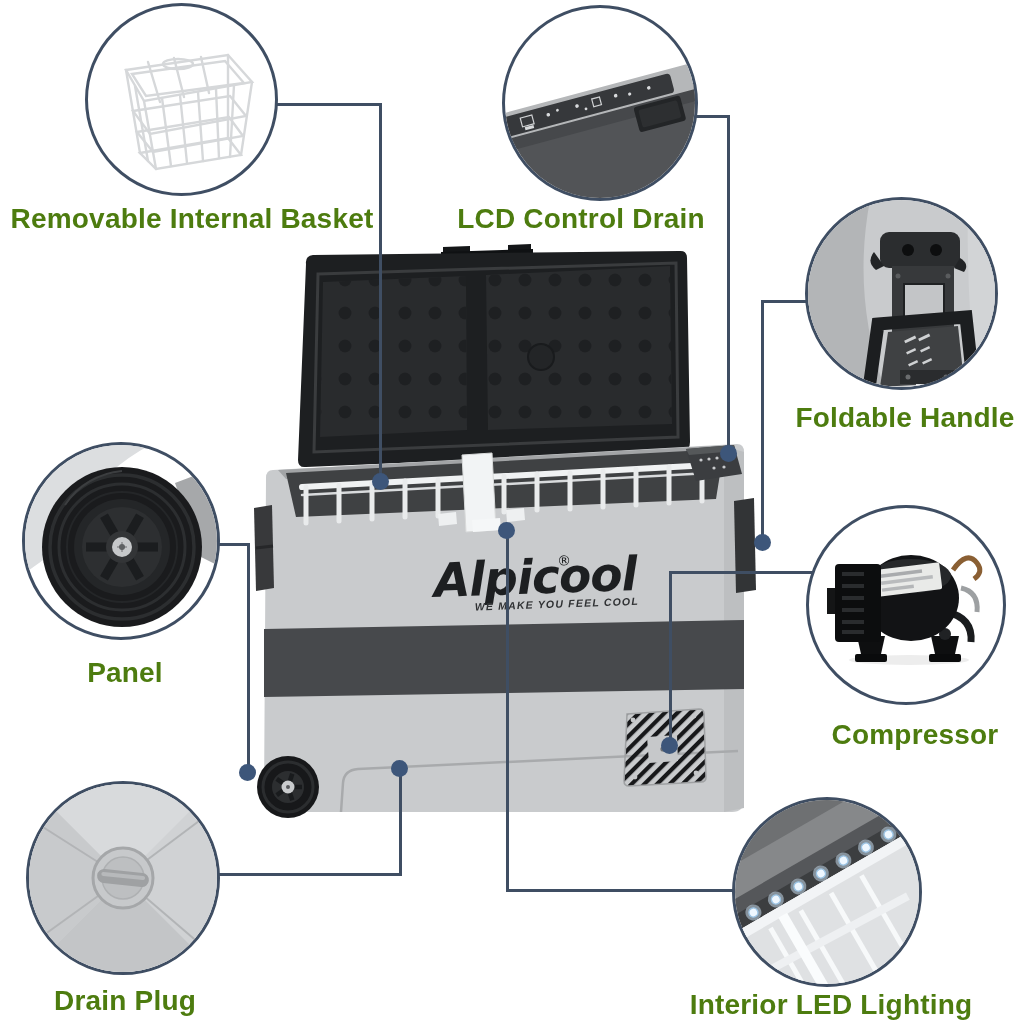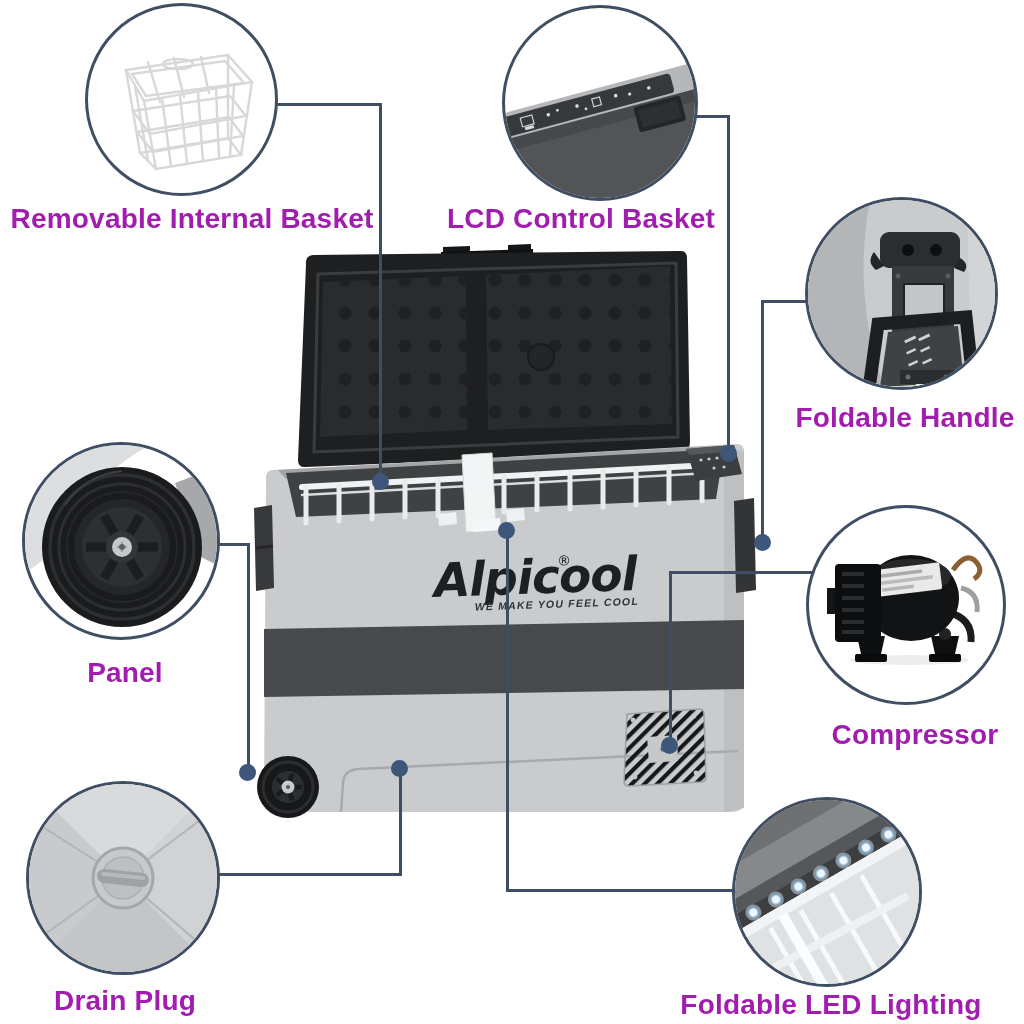--- a/index.html
+++ b/index.html
@@ -7,21 +7,21 @@
          font-family:"Liberation Sans", sans-serif;}
   .layer{position:absolute;left:0;top:0;width:1024px;height:1024px;}
   svg{display:block;}
   
   .callout{position:absolute;border:3px solid #3f4e63;border-radius:50%;background:#ffffff;
            overflow:hidden;box-sizing:border-box;z-index:8;}
   
   .cline{position:absolute;background:#3f4e63;z-index:4;}
   .cdot{position:absolute;width:17px;height:17px;border-radius:50%;background:#3d567a;z-index:5;}
   
-  .label{position:absolute;z-index:9;color:#a21caf;font-size:28px;font-weight:700;
+  .label{position:absolute;z-index:9;color:#4d7c0f;font-size:28px;font-weight:700;
          text-align:center;letter-spacing:.2px;line-height:34px;white-space:nowrap;}
 </style>
 </head>
 <body>
 
 <div class="stage">
 
   <svg class="layer" viewBox="0 0 1024 1024" style="z-index:1">
     <defs>
       <pattern id="bumps" width="30" height="33" patternUnits="userSpaceOnUse">
@@ -362,20 +362,20 @@
             <line x1="95" y1="95" x2="95" y2="220"></line>
           <line x1="130" y1="95" x2="130" y2="220"></line>
         </g>
         <line x1="-20" y1="130" x2="160" y2="136" stroke="#eef0f2" stroke-width="8"></line>
         <line x1="42" y1="90" x2="42" y2="200" stroke="#fafcfd" stroke-width="10"></line>
       </g>
     </svg>
   </div>
 
   <div class="label" style="left:2px;top:202px;width:380px">Removable Internal Basket</div>
-  <div class="label" style="left:431px;top:202px;width:300px">LCD Control Basket</div>
+  <div class="label" style="left:431px;top:202px;width:300px">LCD Control Drain</div>
   <div class="label" style="left:755px;top:401px;width:300px">Foldable Handle</div>
   <div class="label" style="left:25px;top:656px;width:200px">Panel</div>
   <div class="label" style="left:25px;top:984px;width:200px">Drain Plug</div>
   <div class="label" style="left:815px;top:718px;width:200px">Compressor</div>
-  <div class="label" style="left:671px;top:988px;width:320px">Foldable LED Lighting</div>
+  <div class="label" style="left:671px;top:988px;width:320px">Interior LED Lighting</div>
 
 </div>
 
 </body></html>

